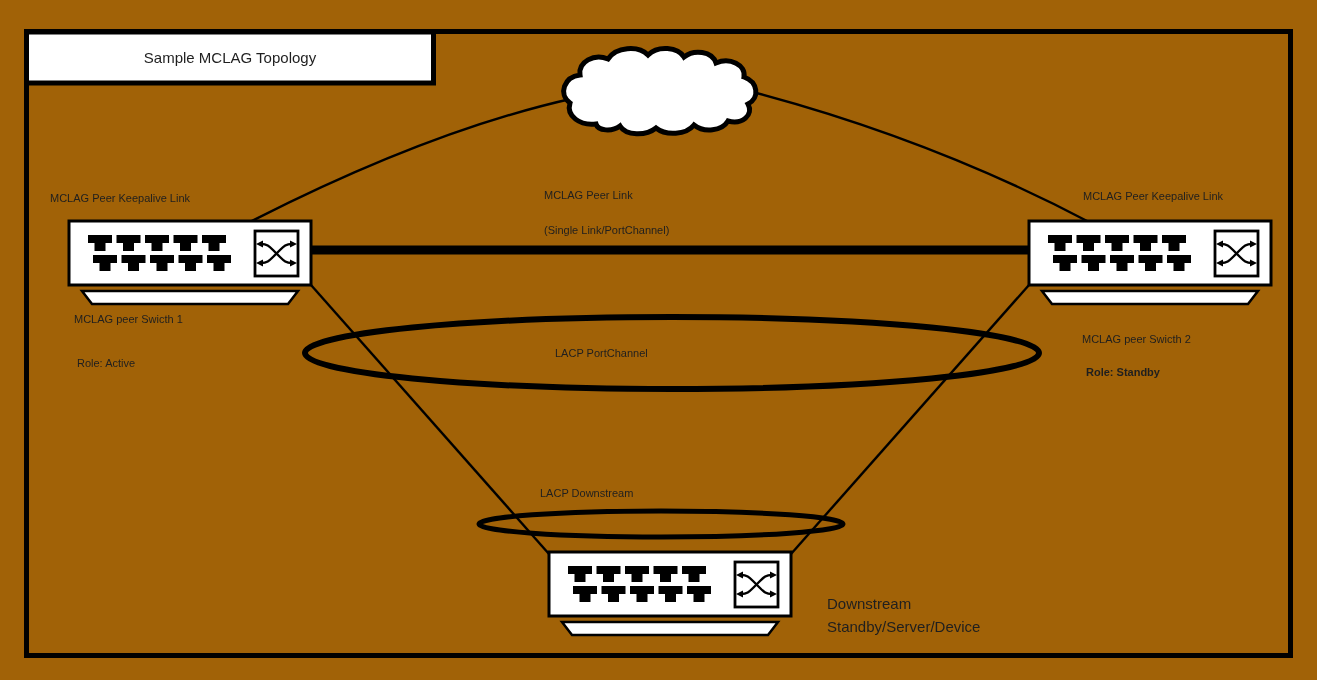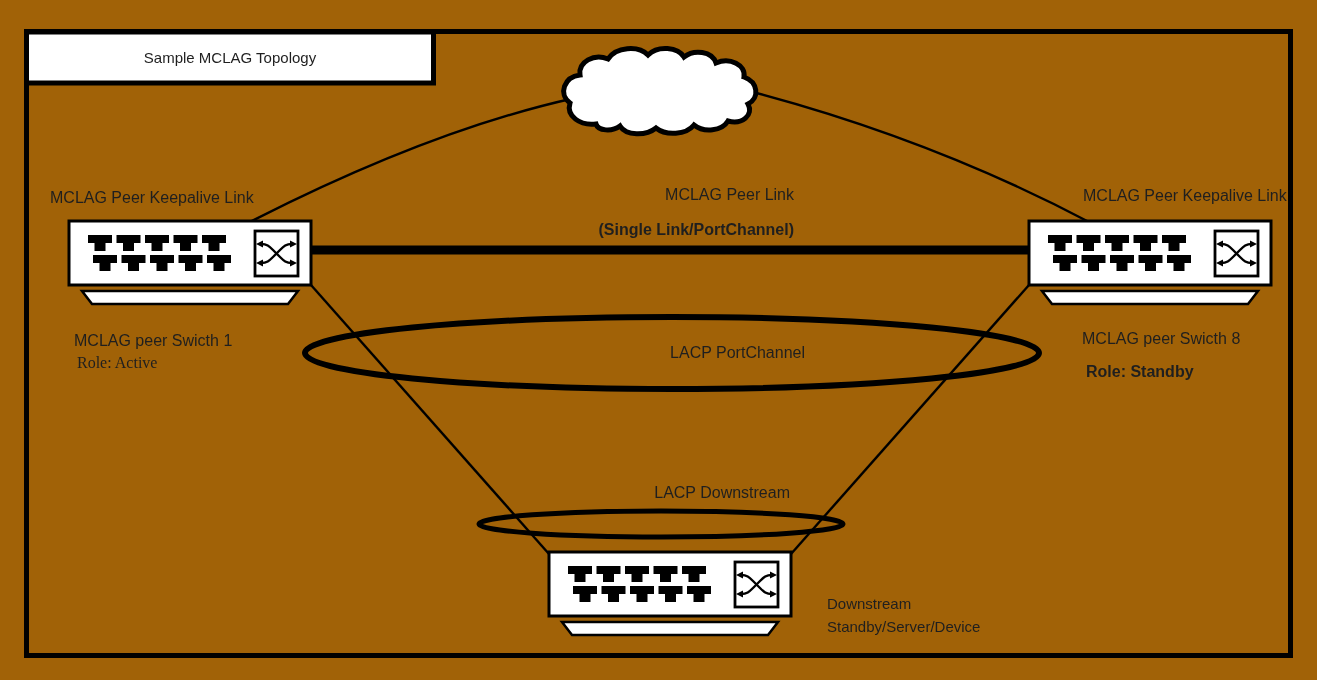--- a/index.html
+++ b/index.html
@@ -7,26 +7,26 @@
     position:relative;
     width:1317px;height:680px;
     background:#a16207;
     font-family:"Liberation Sans", sans-serif;
     color:#1f1f1f;
     overflow:hidden;
   }
   #diagram-svg{position:absolute;left:0;top:0;}
   .lbl{
     position:absolute;
-    font-size:16px;
+    font-size:11px;
     line-height:18px;
     white-space:nowrap;
     color:#1f1f1f;
   }
-  .lbl.center{text-align:right;width:250px;}
+  .lbl.center{text-align:left;width:250px;}
   #title-label{
     position:absolute;left:27px;top:32px;width:406px;height:51px;
     display:flex;align-items:center;justify-content:center;
     font-size:15px;
   }
   #downstream-label{
     position:absolute;left:827px;top:592px;
     font-size:15px;line-height:23px;white-space:nowrap;
   }
 </style>
@@ -99,27 +99,27 @@
   </svg>
 
   <div id="title-label">Sample MCLAG Topology</div>
 
   <div class="lbl" style="left:50px;top:189px;">MCLAG Peer Keepalive Link</div>
 
   <div class="lbl" style="left:1083px;top:187px;">MCLAG Peer Keepalive Link</div>
 
   <div class="lbl center" style="left:544px;top:186px;">MCLAG Peer Link</div>
 
-  <div class="lbl center" style="left:544px;top:221px;font-weight:bold;">(Single Link/PortChannel)</div>
+  <div class="lbl center" style="left:544px;top:221px;">(Single Link/PortChannel)</div>
 
-  <div class="lbl" style="left:74px;top:332px;">MCLAG peer Swicth 1</div>
+  <div class="lbl" style="left:74px;top:310px;">MCLAG peer Swicth 1</div>
 
-  <div class="lbl" style="left:77px;top:354px;font-family:Liberation Serif, serif;">Role: Active</div>
+  <div class="lbl" style="left:77px;top:354px;">Role: Active</div>
 
-  <div class="lbl" style="left:1082px;top:330px;">MCLAG peer Swicth 8</div>
+  <div class="lbl" style="left:1082px;top:330px;">MCLAG peer Swicth 2</div>
 
   <div class="lbl" style="left:1086px;top:363px;font-weight:bold;">Role: Standby</div>
 
   <div class="lbl center" style="left:555px;top:344px;">LACP PortChannel</div>
 
   <div class="lbl center" style="left:540px;top:484px;">LACP Downstream</div>
 
   <div id="downstream-label">
     <div>Downstream</div>
     <div>Standby/Server/Device</div>

